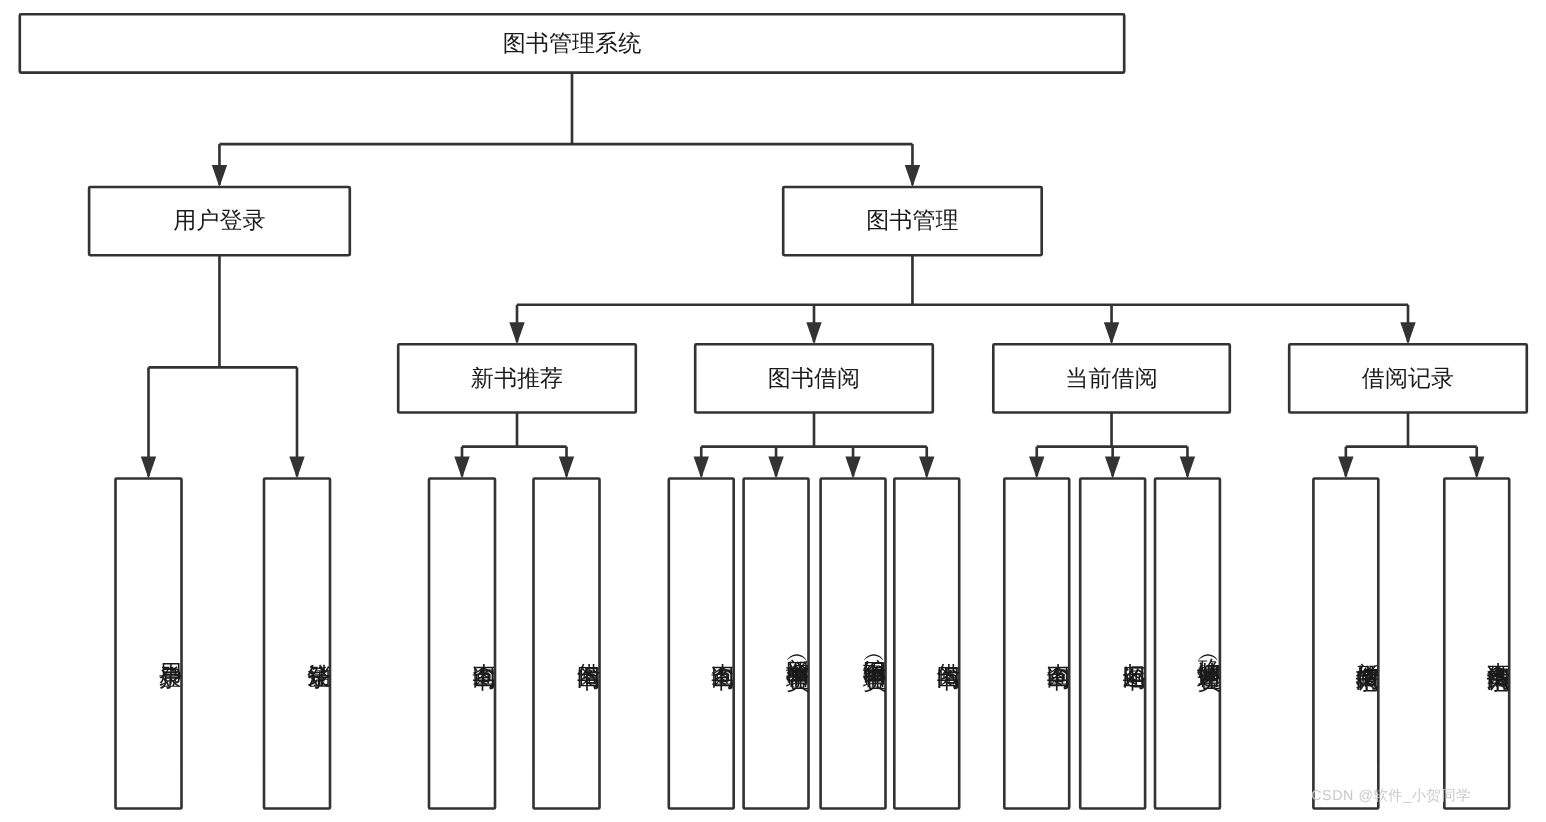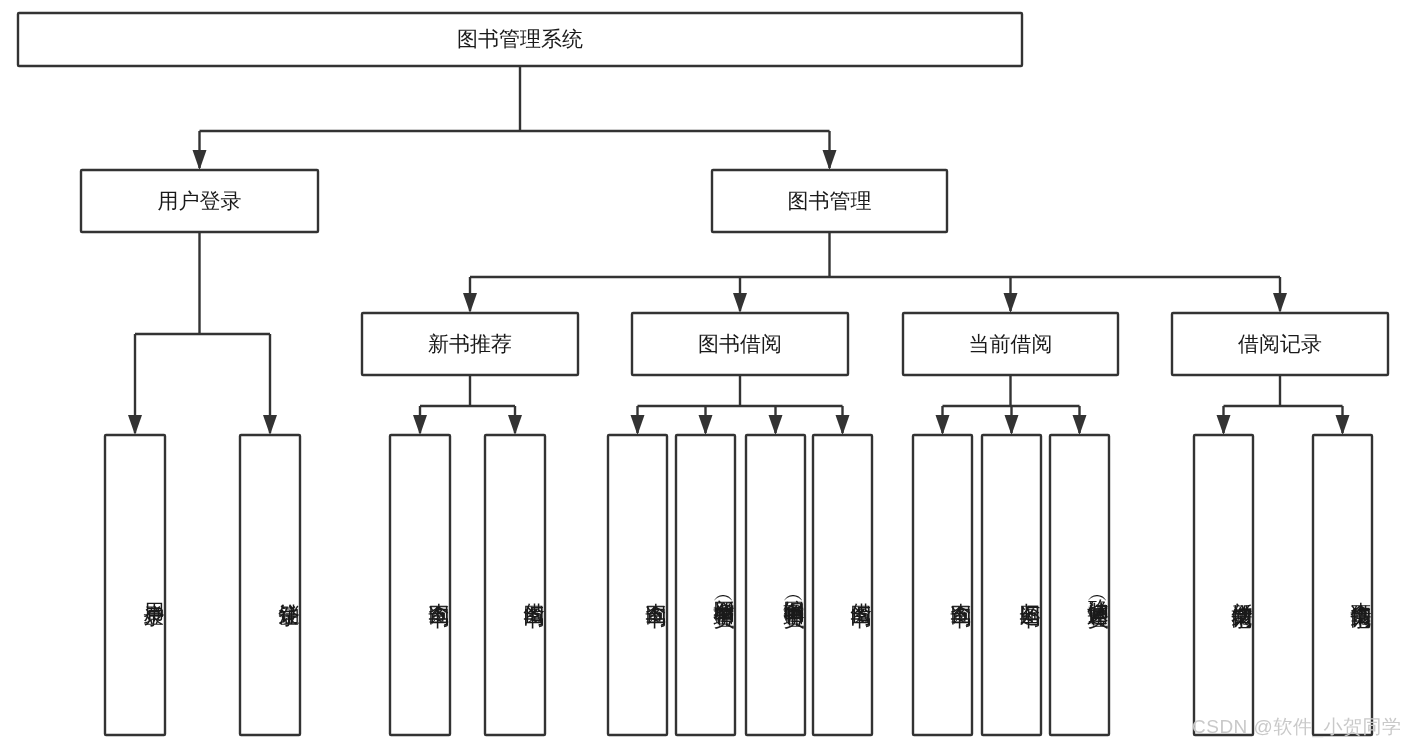--- a/index.html
+++ b/index.html
@@ -61,21 +61,21 @@
     letter-spacing: 1.5px;
     white-space: nowrap;
     display: flex;
     align-items: flex-start;
     justify-content: center;
     pointer-events: none;
   }
   .watermark {
     position: absolute;
     font-family: "Liberation Sans", "DejaVu Sans", sans-serif;
-    font-size: 19px;
+    font-size: 13px;
     color: #c9c9c9;
     white-space: nowrap;
     letter-spacing: 0.5px;
   }
 </style>
 </head>
 <body>
 
 <div id="diagram-root">
   <svg class="diagram-canvas" id="diagram-svg" viewBox="0 0 1405 747">

